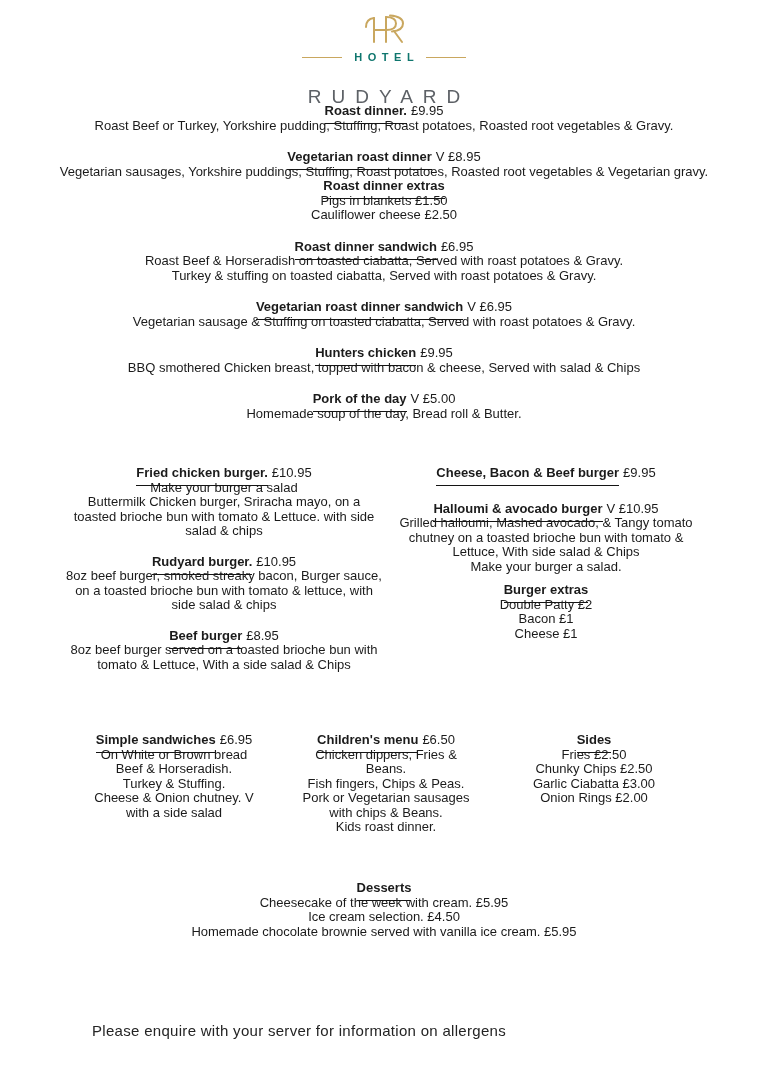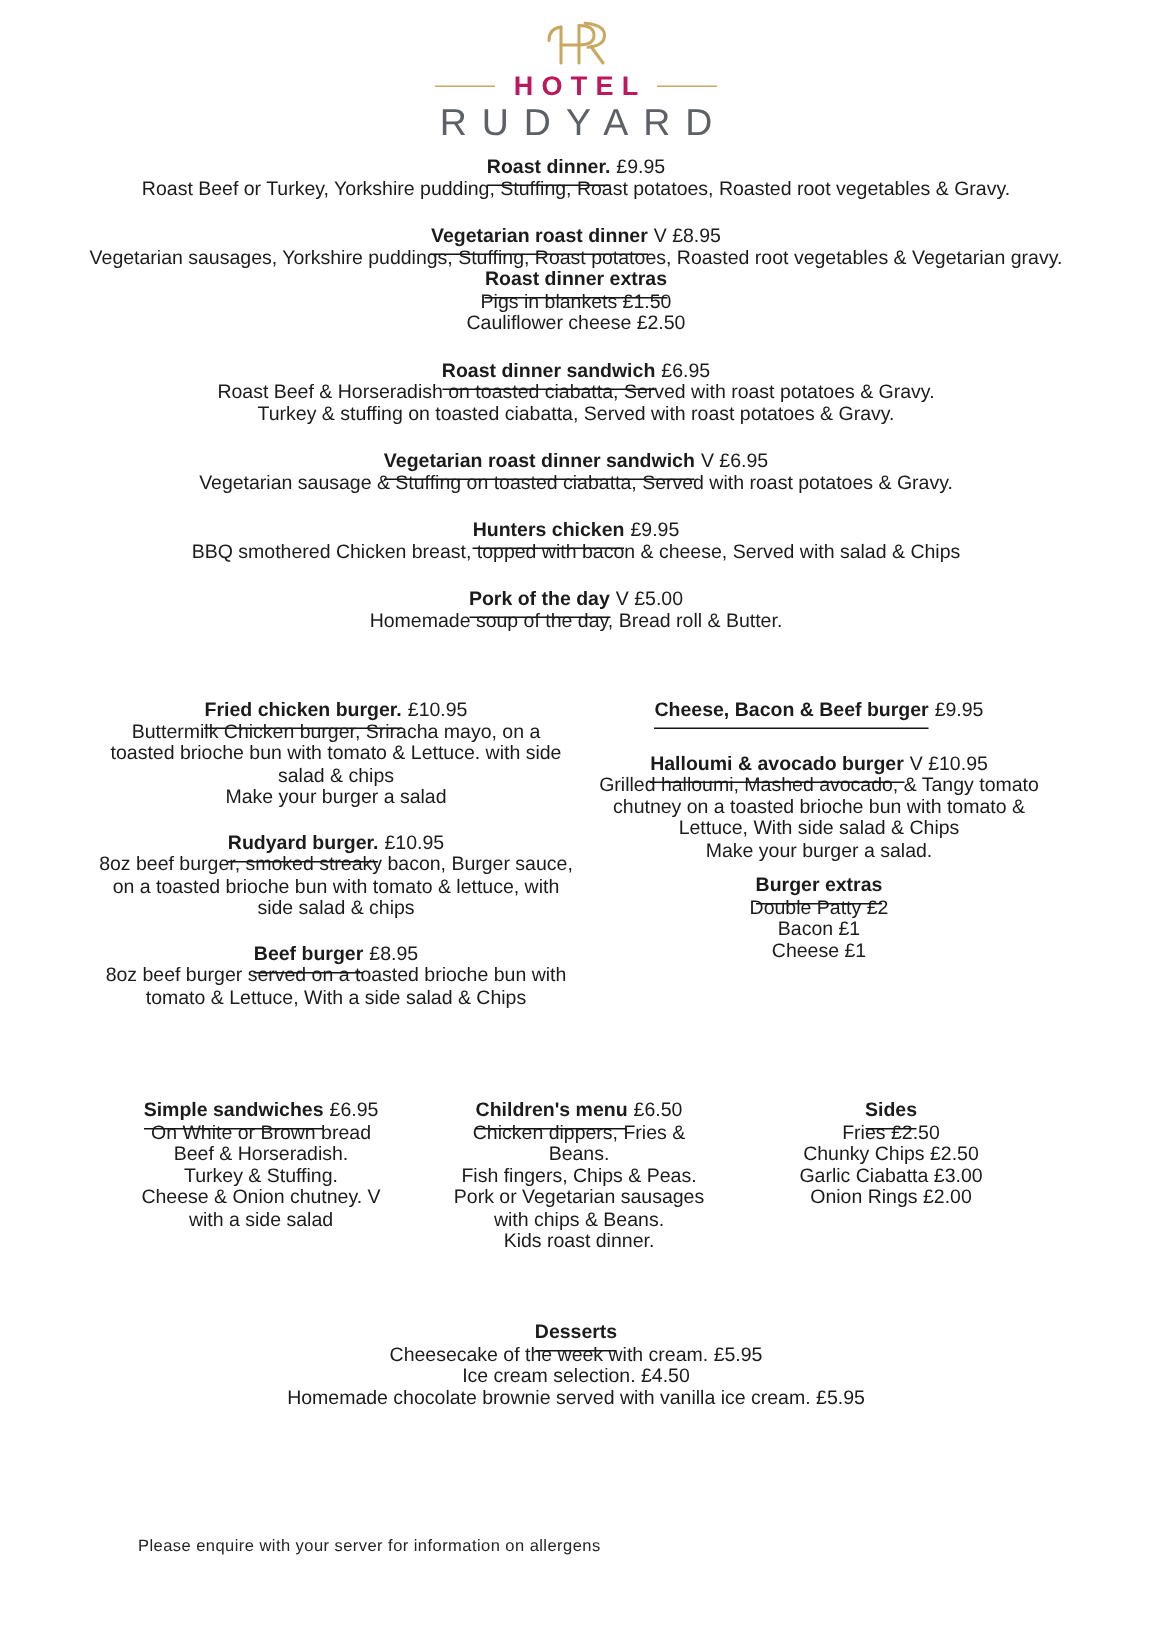--- a/index.html
+++ b/index.html
@@ -10,25 +10,25 @@
     background:#ffffff; color:#1b1b1b;
     font-size:13px; line-height:14.5px; overflow:hidden;
   }
 
   
   .logo { position:absolute; top:12px; left:0; width:768px; text-align:center; }
   .logo svg { display:block; margin:0 auto; }
   .hotel-row { display:flex; align-items:center; justify-content:center; margin-top:2px; }
   .gold-rule { width:40px; height:0; border-top:1.6px solid #c9a75f; }
   .hotel-word {
-    margin:0 7px; font-size:18px; letter-spacing:5.5px; font-weight:600;
-    color:#be185d; text-indent:5.5px; white-space:nowrap;
+    margin:0 7px; font-size:11px; letter-spacing:5.5px; font-weight:600;
+    color:#0f766e; text-indent:5.5px; white-space:nowrap;
   }
   .brand-name {
-    margin-top:3px; font-size:25px; line-height:28px; letter-spacing:10px;
+    margin-top:18px; font-size:19px; line-height:28px; letter-spacing:10px;
     text-indent:10px; color:#5d6166; font-weight:400; white-space:nowrap;
   }
 
   
   .h { font-weight:bold; border-bottom:1.6px solid #141414; padding-bottom:5px; }
   .price { margin-left:4px; }
   .bold-line { font-weight:normal; }
   .sec { margin-bottom:17px; }
   .sec.m0 { margin-bottom:0; }
   .sec.m21 { margin-bottom:21px; }
@@ -38,21 +38,21 @@
   .block-single { position:absolute; top:104px; left:54px; width:660px; text-align:center; }
   .col-left  { position:absolute; top:466px; left:66px;  width:316px; text-align:center; }
   .col-right { position:absolute; top:466px; left:398px; width:296px; text-align:center; }
   .tri-1 { position:absolute; top:733px; left:88px;  width:172px; text-align:center; }
   .tri-2 { position:absolute; top:733px; left:302px; width:168px; text-align:center; }
   .tri-3 { position:absolute; top:733px; left:513px; width:162px; text-align:center; }
   .desserts-block { position:absolute; top:881px; left:54px; width:660px; text-align:center; }
 
   .footer-note {
     position:absolute; top:1024px; left:92px;
-    font-size:11px; letter-spacing:0.3px; color:#242424;
+    font-size:15px; letter-spacing:0.3px; color:#242424;
   }
 </style>
 </head>
 <body>
 
 <div class="page">
 
   <div class="logo">
     <svg width="80" height="36" viewBox="0 0 80 36" fill="none" stroke="#c9a75f" stroke-width="2" stroke-linecap="round" aria-label="HR">
       <path d="M30 6 Q22 7 22 15"></path>
@@ -109,22 +109,22 @@
       <div><span class="h">Pork of the day</span><span class="price">V £5.00</span></div>
       <div>Homemade soup of the day, Bread roll &amp; Butter.</div>
     </div>
 
   </div>
 
   <div class="col-left">
 
     <div class="sec m16">
       <div><span class="h">Fried chicken burger.</span><span class="price">£10.95</span></div>
+      <div>Make your burger a salad</div>
       <div>Buttermilk Chicken burger, Sriracha mayo, on a toasted brioche bun with tomato &amp; Lettuce. with side salad &amp; chips</div>
-      <div>Make your burger a salad</div>
     </div>
 
     <div class="sec m16">
       <div><span class="h">Rudyard burger.</span><span class="price">£10.95</span></div>
       <div>8oz beef burger, smoked streaky bacon, Burger sauce, on a toasted brioche bun with tomato &amp; lettuce, with side salad &amp; chips</div>
     </div>
 
     <div class="sec m16">
       <div><span class="h">Beef burger</span><span class="price">£8.95</span></div>
       <div>8oz beef burger served on a toasted brioche bun with tomato &amp; Lettuce, With a side salad &amp; Chips</div>

